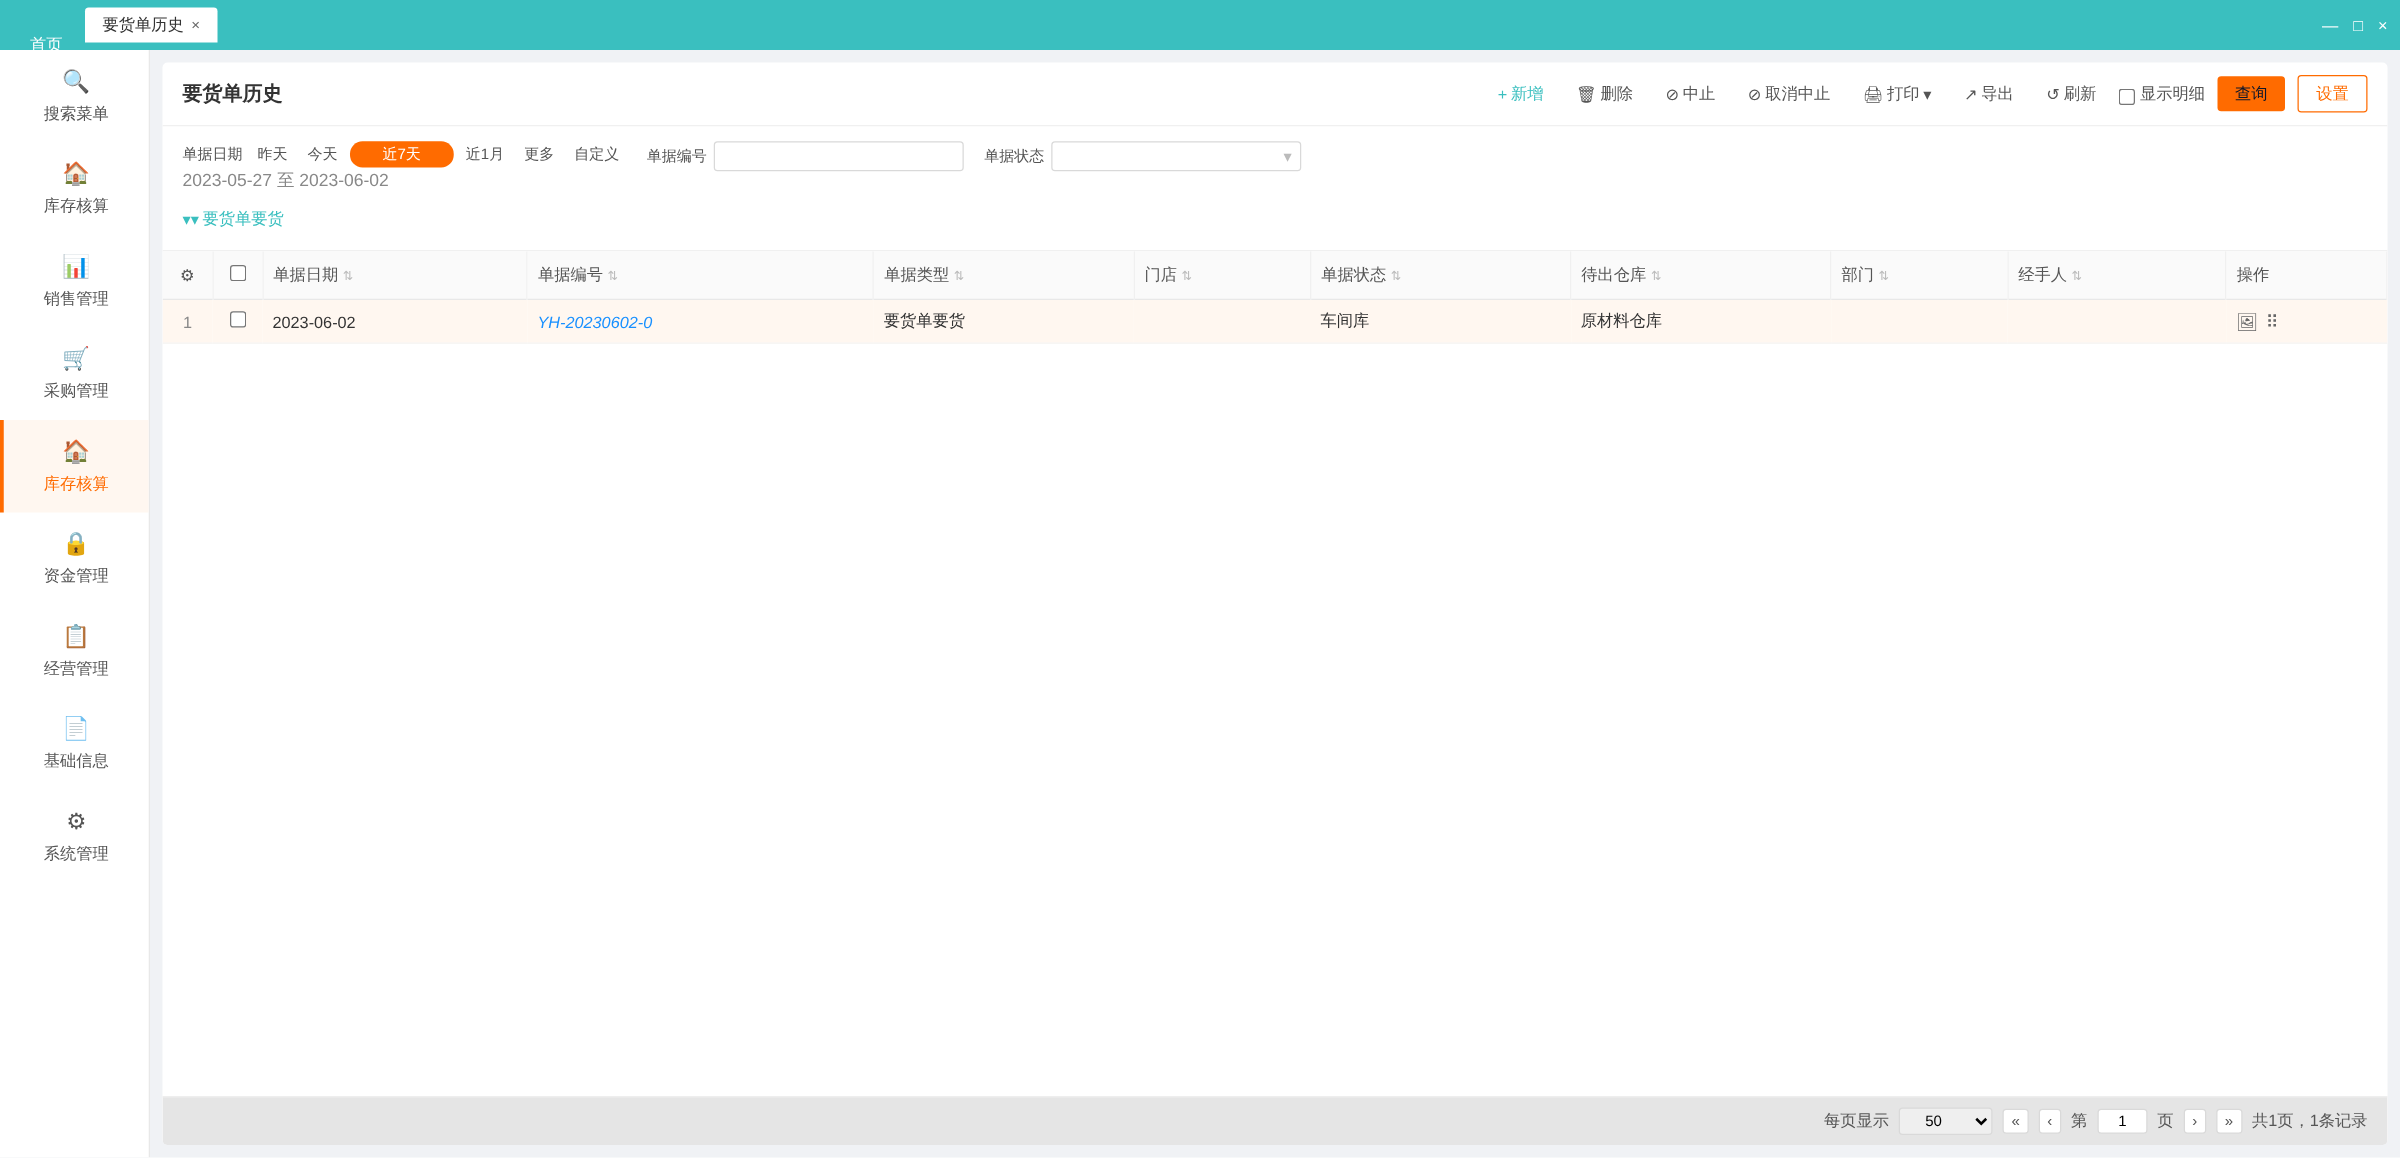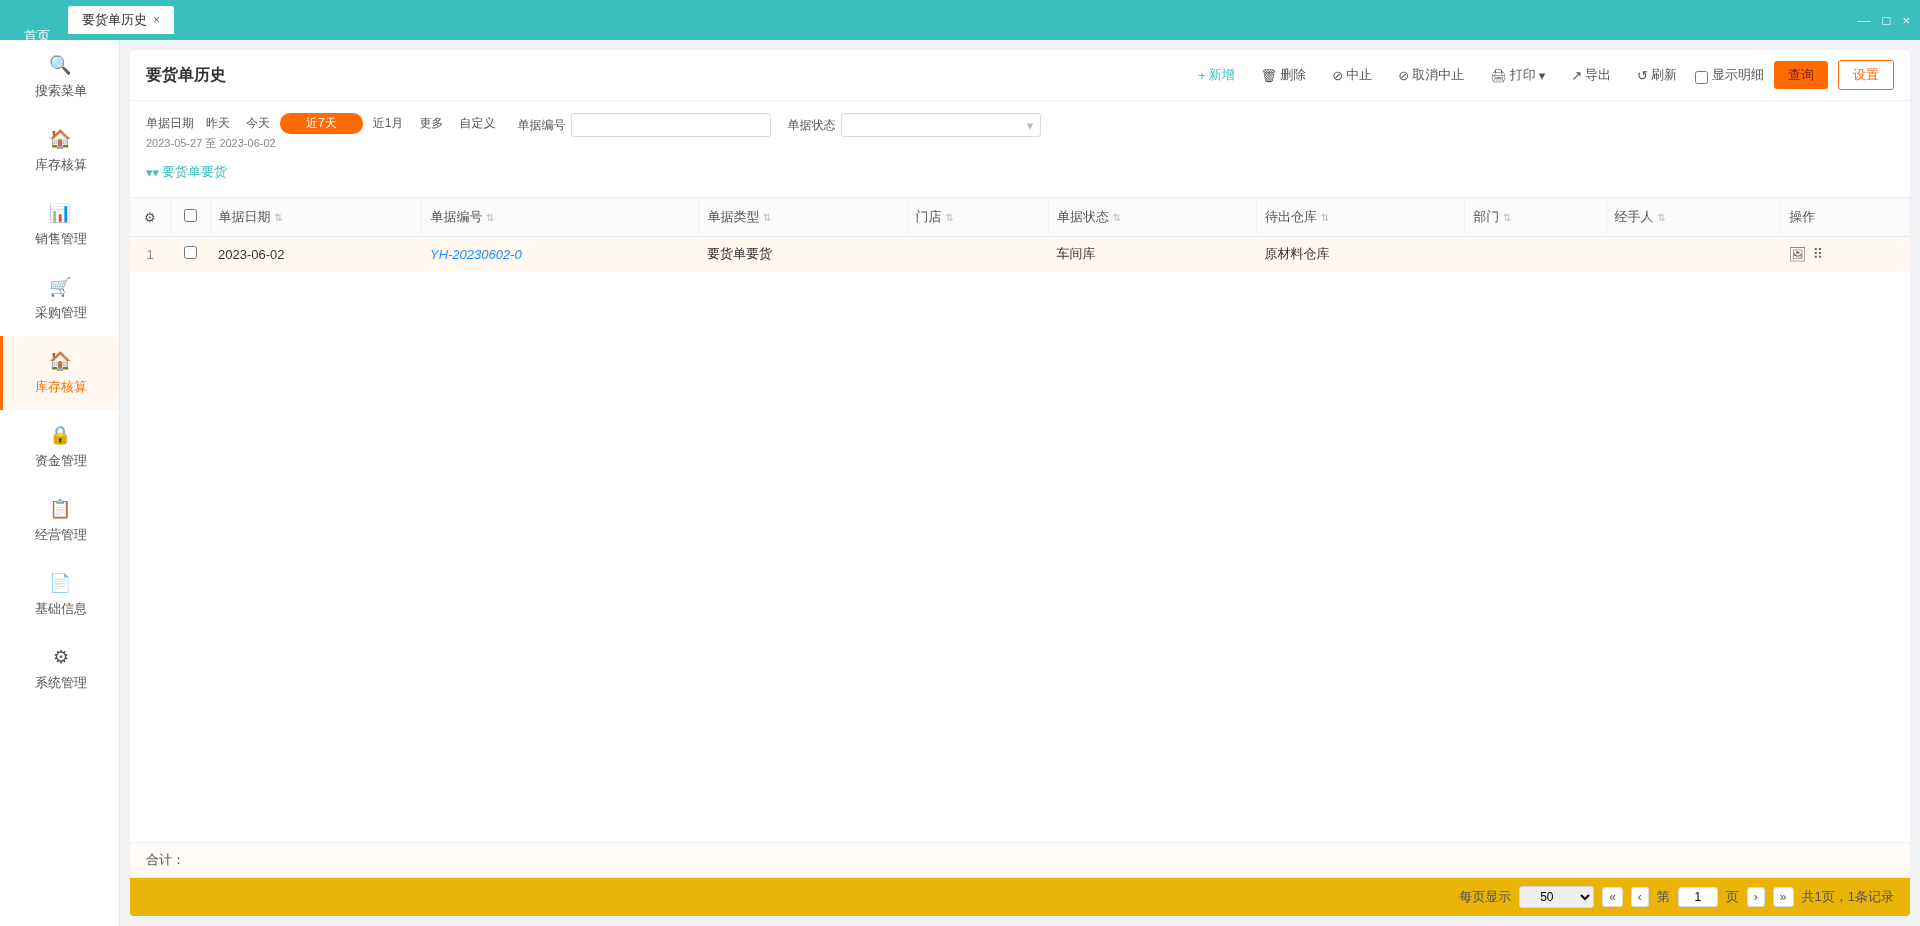--- a/index.html
+++ b/index.html
@@ -99,21 +99,21 @@
       cursor: pointer;
       font-size: 12px;
       color: #555;
       border: none;
       background: none;
     }
     .action-btn.new { color: #3abfbf; }
     .action-btn.delete { color: #555; }
     .action-btn.primary {
       background: #ff6b00;
-      color: #7f1d1d;
+      color: #0f172a;
       border-radius: 3px;
       padding: 5px 14px;
     }
     .action-btn.secondary {
       background: white;
       color: #ff6b00;
       border: 1px solid #ff6b00;
       border-radius: 3px;
       padding: 5px 14px;
     }
@@ -150,21 +150,21 @@
       font-size: 12px;
       color: #555;
       border-radius: 2px;
     }
     .date-btn.active {
       background: #ff6b00;
       color: white;
       border-radius: 10px;
       padding: 2px 26px;
     }
-    .date-range { font-size: 11px; color: #888; margin-top: 2px; }
+    .date-range { font-size: 14px; color: #888; margin-top: 2px; }
     .filter-input {
       border: 1px solid #d9d9d9;
       border-radius: 3px;
       padding: 4px 8px;
       font-size: 12px;
       width: 200px;
       outline: none;
     }
     .filter-select {
       border: 1px solid #d9d9d9;
@@ -243,21 +243,21 @@
     .pagination-bar {
       display: flex;
       align-items: center;
       justify-content: flex-end;
       padding: 8px 16px;
       border-top: 1px solid #f0f0f0;
       gap: 8px;
       font-size: 12px;
       color: #555;
       flex-shrink: 0;
-      background: #eab308;
+      background: #e5e5e5;
     }
     .page-size-select {
       border: 1px solid #d9d9d9;
       border-radius: 3px;
       padding: 2px 16px;
       font-size: 12px;
       outline: none;
     }
     .page-btn {
       border: 1px solid #d9d9d9;
@@ -487,23 +487,20 @@
         <div class="operation-icons">
           <span class="op-icon">🖼</span>
           <span class="op-icon">⠿</span>
         </div>
       </td>
     </tr>
             </tbody>
         </table>
       </div>
 
-      <div class="table-footer">
-        <span>合计：</span>
-      </div>
 
       <div class="pagination-bar">
         <span>每页显示</span>
         <select class="page-size-select">
           <option value="50" selected="">50</option>
           <option value="10">10</option>
           <option value="20">20</option>
           <option value="100">100</option>
         </select>
         <button class="page-btn">«</button>

